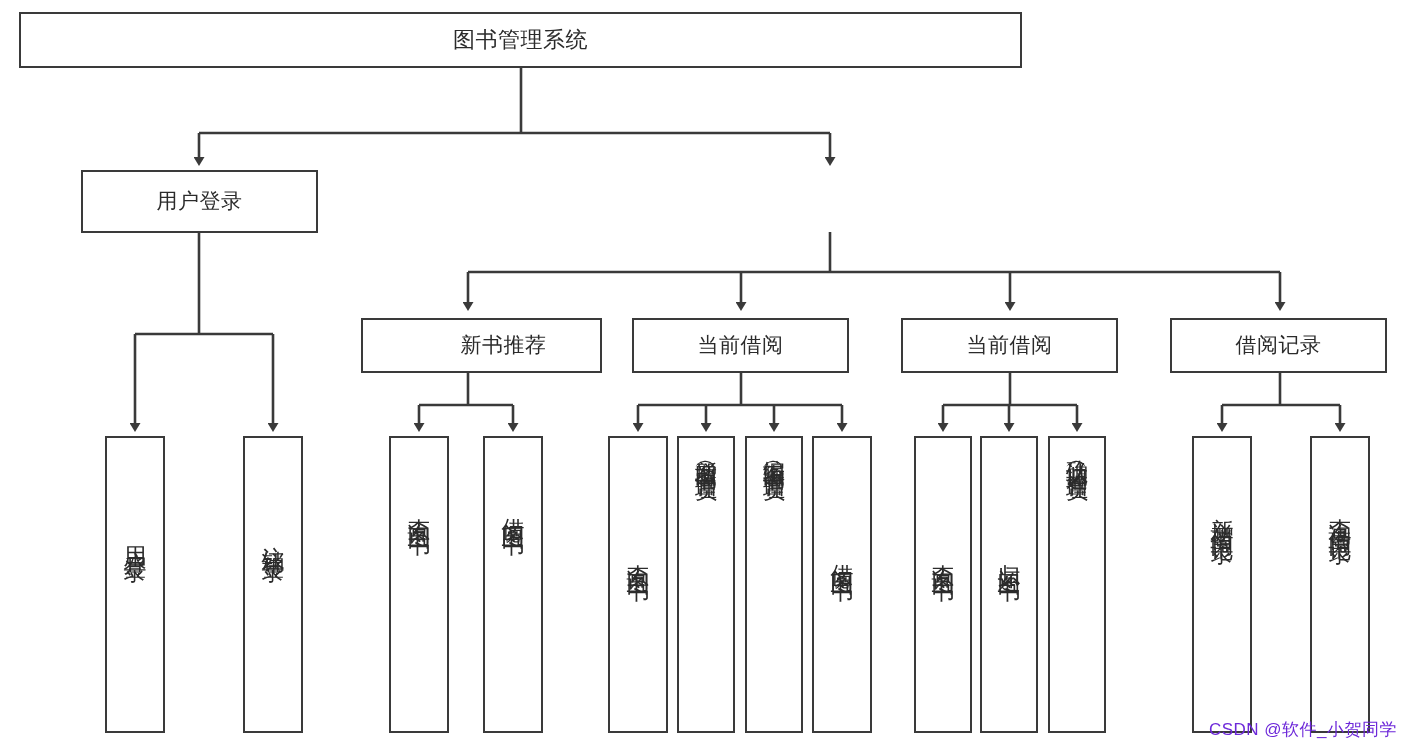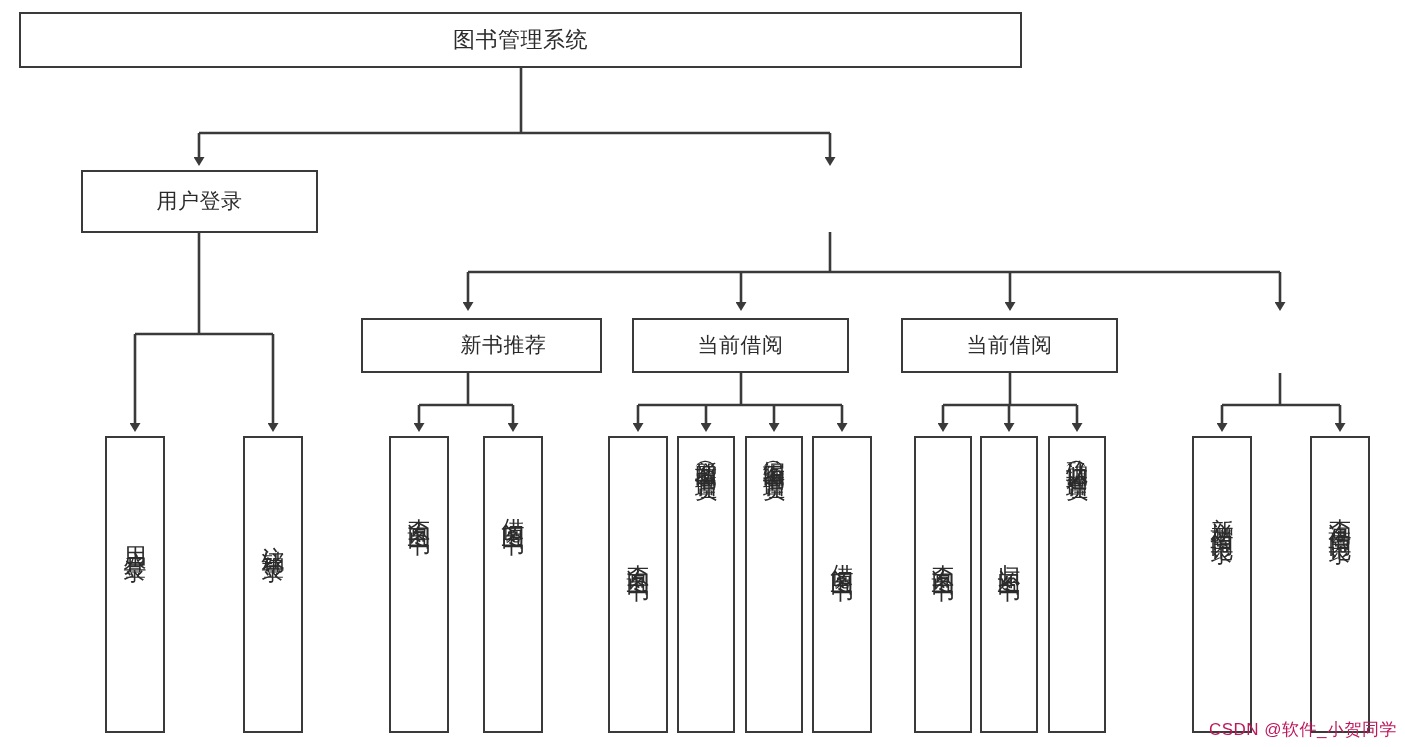--- a/index.html
+++ b/index.html
@@ -74,21 +74,21 @@
     margin-top: 86px;
   }
   .v-node.mid3 .label {
     margin-top: 104px;
   }
   .watermark {
     position: absolute;
     right: 8px;
     bottom: 6px;
     font-size: 17px;
-    color: #be185d;
+    color: #6d28d9;
     letter-spacing: 0.5px;
     z-index: 5;
     white-space: nowrap;
   }
 </style>
 </head>
 <body>
 
 <div id="canvas">
 
@@ -152,20 +152,23 @@
 
   <div class="node h-node" style="left:361px; top:318px; width:241px; height:55px;padding-left:44px;">
     <span class="label">新书推荐</span>
   </div>
   <div class="node h-node" style="left:632px; top:318px; width:217px; height:55px;">
     <span class="label">当前借阅</span>
   </div>
   <div class="node h-node" style="left:901px; top:318px; width:217px; height:55px;align-items:center;">
     <span class="label">当前借阅</span>
   </div>
+  <div class="node h-node" style="left:1170px; top:318px; width:217px; height:55px;">
+    <span class="label">借阅记录</span>
+  </div>
 
   <div class="node v-node mid2" style="left:105px; top:436px; width:60px; height:297px;">
     <span class="label">用户登录</span>
   </div>
   <div class="node v-node mid2" style="left:243px; top:436px; width:60px; height:297px;">
     <span class="label">注销登录</span>
   </div>
 
   <div class="node v-node mid" style="left:389px; top:436px; width:60px; height:297px;">
     <span class="label">查询图书</span>

